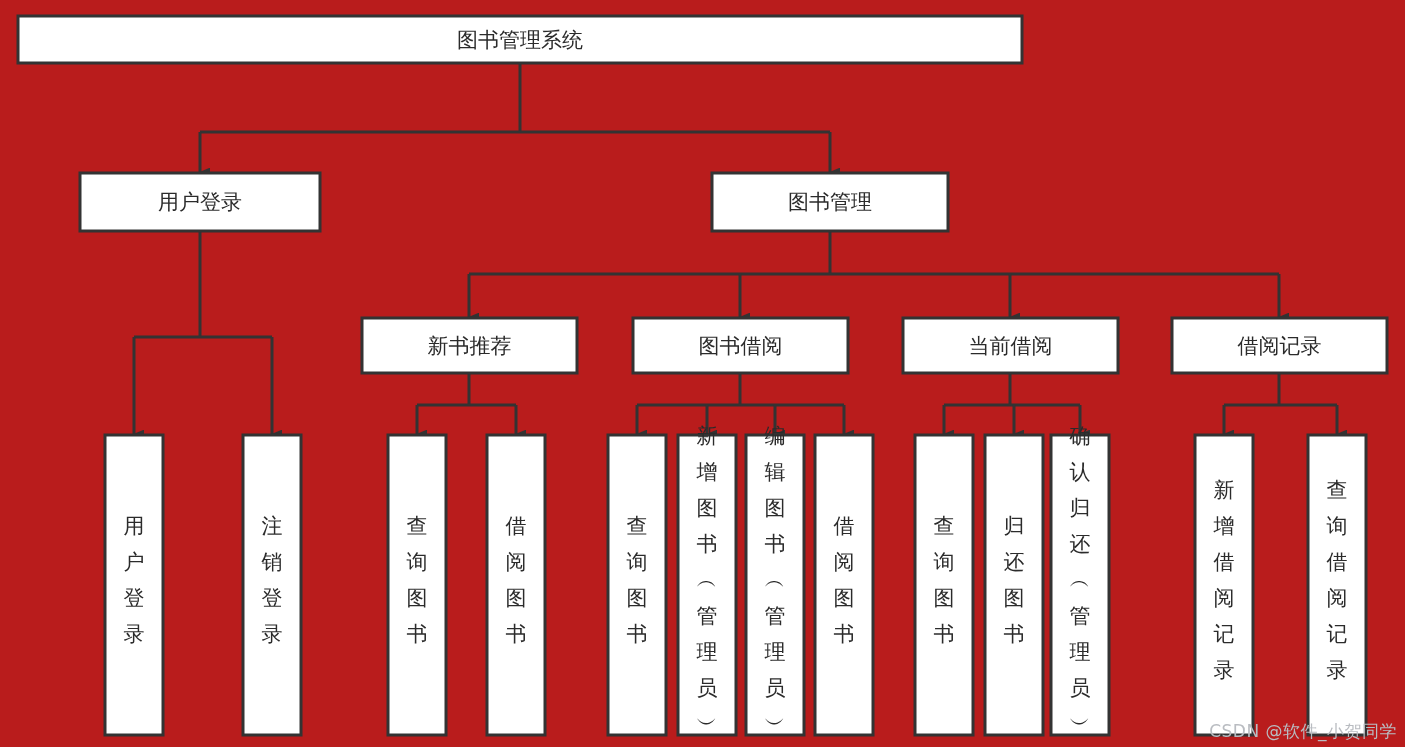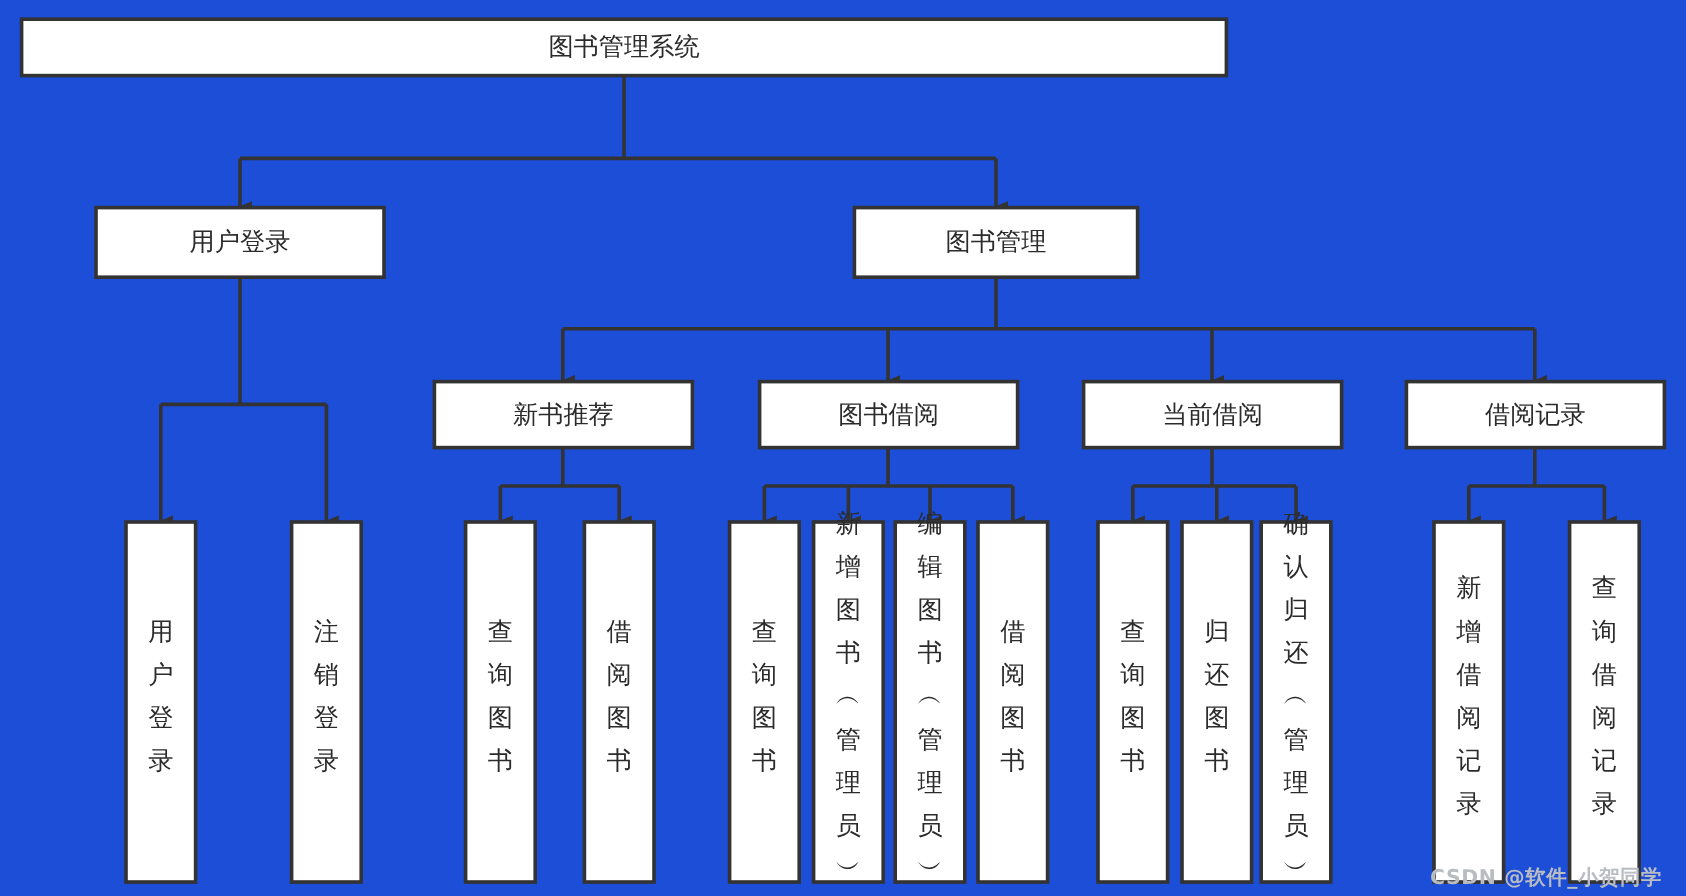--- a/index.html
+++ b/index.html
@@ -2,35 +2,35 @@
 <html><head>
 <meta charset="utf-8">
 <title>图书管理系统 功能结构图</title>
 <style>
   html,body{margin:0;padding:0;background:#ffffff;}
   body{
     width:1405px;height:747px;overflow:hidden;
     font-family:"DejaVu Sans","Liberation Sans",sans-serif;
     -webkit-font-smoothing:antialiased;
   }
-  #diagram-root{position:relative;width:1405px;height:747px;background:#1d4ed8;}
+  #diagram-root{position:relative;width:1405px;height:747px;background:#b91c1c;}
   svg#flow{position:absolute;top:0;left:0;width:1405px;height:747px;display:block;}
   .node-rect{fill:#ffffff;stroke:#333333;stroke-width:3;}
   .edge-line{stroke:#333333;stroke-width:3;fill:none;}
   .node-label{
     font-family:"DejaVu Sans","Liberation Sans",sans-serif;
     fill:#2b2b2b;
   }
   .label-h{font-size:21px;text-anchor:middle;dominant-baseline:middle;}
   .label-v{font-size:21px;text-anchor:middle;}
   .watermark{
-    position:absolute;right:20px;bottom:4px;
+    position:absolute;right:8px;bottom:4px;
     font-family:"DejaVu Sans","Liberation Sans",sans-serif;
     font-size:17px;color:#b9bcc1;white-space:nowrap;
-    letter-spacing:0.5px;pointer-events:none;font-weight:bold;
+    letter-spacing:0.5px;pointer-events:none;
   }
 </style>
 </head>
 <body>
 
 <div id="diagram-root">
   <svg id="flow" viewBox="0 0 1405 747">
     <defs>
       <marker id="arrowhead" markerWidth="9" markerHeight="11" refX="4.5" refY="10.4" orient="auto" markerUnits="userSpaceOnUse">
         <path d="M0,0 L9,0 L4.5,11 Z" fill="#333333"></path>

